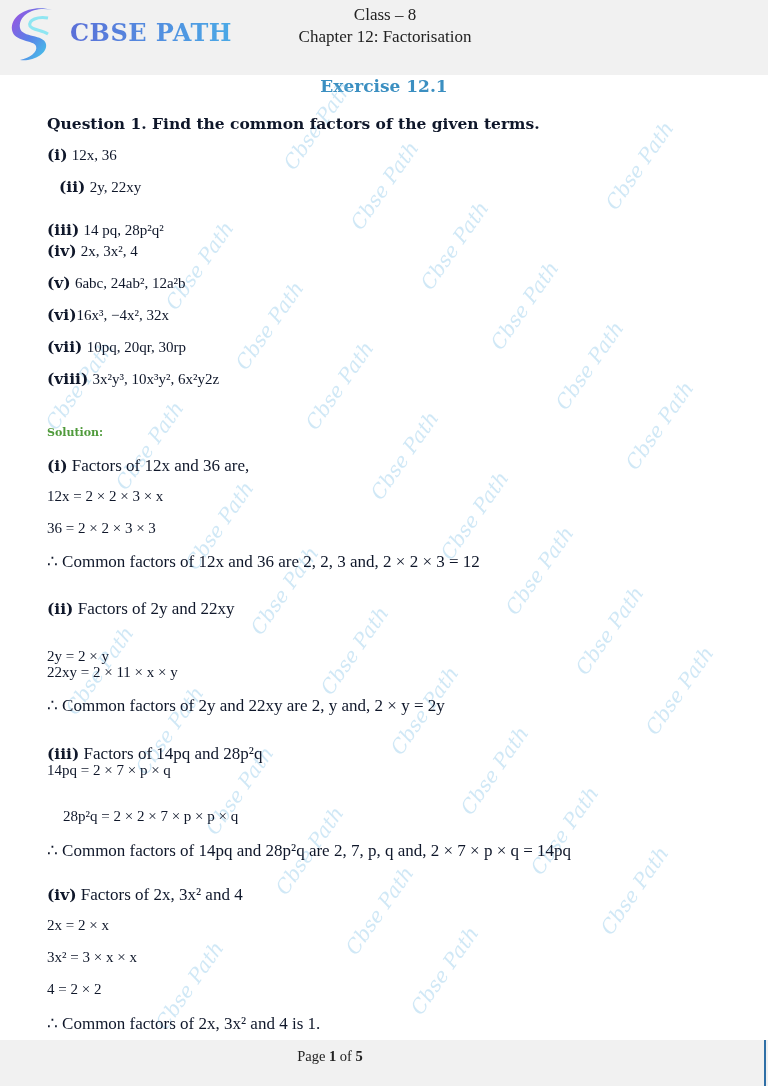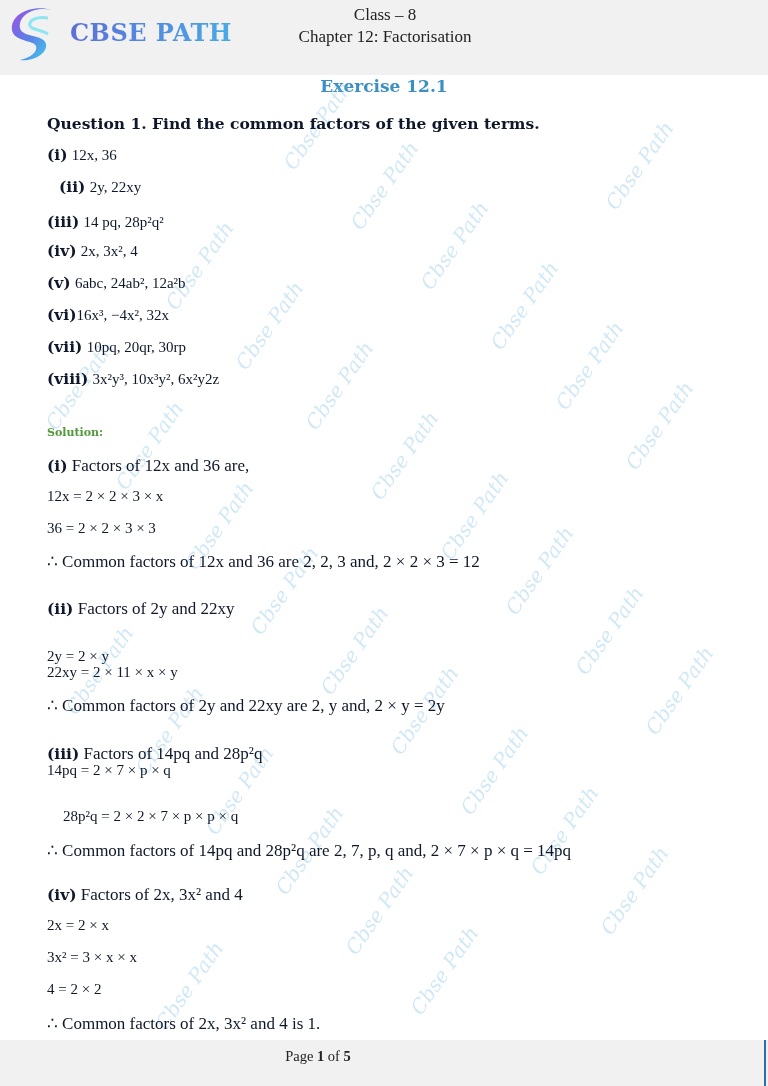--- a/index.html
+++ b/index.html
@@ -35,21 +35,21 @@
   .q-title { font-family:"DejaVu Serif", serif; font-weight:bold; font-size:15.5px; }
   .roman { font-family:"DejaVu Serif", serif; font-weight:bold; font-size:15.5px; }
   .math { font-family:Liberation Serif, serif; font-size:15px; }
   .solution {
     font-family:"DejaVu Serif", serif; font-weight:bold; font-size:11px; color:#4f9a3b;
   }
   .footer {
     position:absolute; left:0; top:1040px; width:768px; height:46px; background:#f1f1f1;
   }
   .footer .pg {
-    position:absolute; left:4px; width:628px; top:8px; text-align:center;
+    position:absolute; left:16px; width:628px; top:8px; text-align:center;
     font-size:14.5px; color:#222;
   }
   .footer .pg b { font-weight:bold; }
   .footer .bar { position:absolute; right:2px; top:0; width:2px; height:46px; background:#2f6fa6; }
   .wm {
     position:absolute; font-family:"DejaVu Serif", serif; font-style:italic;
     font-size:20px; color:rgba(120,190,230,0.35); transform:rotate(-55deg);
     transform-origin:left bottom; white-space:nowrap; pointer-events:none;
   }
 </style>
@@ -107,21 +107,21 @@
 <div class="wm" style="left:615px;top:915px;">Cbse Path</div>
 <div class="wm" style="left:360px;top:935px;">Cbse Path</div>
 <div class="wm" style="left:170px;top:1010px;">Cbse Path</div>
 <div class="wm" style="left:425px;top:995px;">Cbse Path</div>
 
 <div class="content">
   <div class="line q-title" style="top:4px;">Question 1. Find the common factors of the given terms.</div>
 
   <div class="line" style="top:35px;"><span class="roman">(i)</span> <span class="math">12x, 36</span></div>
   <div class="line" style="top:67px;margin-left:12px;"><span class="roman">(ii)</span> <span class="math">2y, 22xy</span></div>
-  <div class="line" style="top:102px;"><span class="roman">(iii)</span> <span class="math">14 pq, 28p²q²</span></div>
+  <div class="line" style="top:110px;"><span class="roman">(iii)</span> <span class="math">14 pq, 28p²q²</span></div>
   <div class="line" style="top:131px;"><span class="roman">(iv)</span> <span class="math">2x, 3x², 4</span></div>
   <div class="line" style="top:163px;"><span class="roman">(v)</span> <span class="math">6abc, 24ab², 12a²b</span></div>
   <div class="line" style="top:195px;"><span class="roman">(vi)</span><span class="math">16x³, −4x², 32x</span></div>
   <div class="line" style="top:227px;"><span class="roman">(vii)</span> <span class="math">10pq, 20qr, 30rp</span></div>
   <div class="line" style="top:259px;"><span class="roman">(viii)</span> <span class="math">3x²y³, 10x³y², 6x²y2z</span></div>
 
   <div class="line solution" style="top:316px;">Solution:</div>
 
   <div class="line" style="top:346px;"><span class="roman">(i)</span> <span>Factors of 12x and 36 are,</span></div>
   <div class="line math" style="top:378px;">12x  =  2 × 2 × 3 × x</div>

